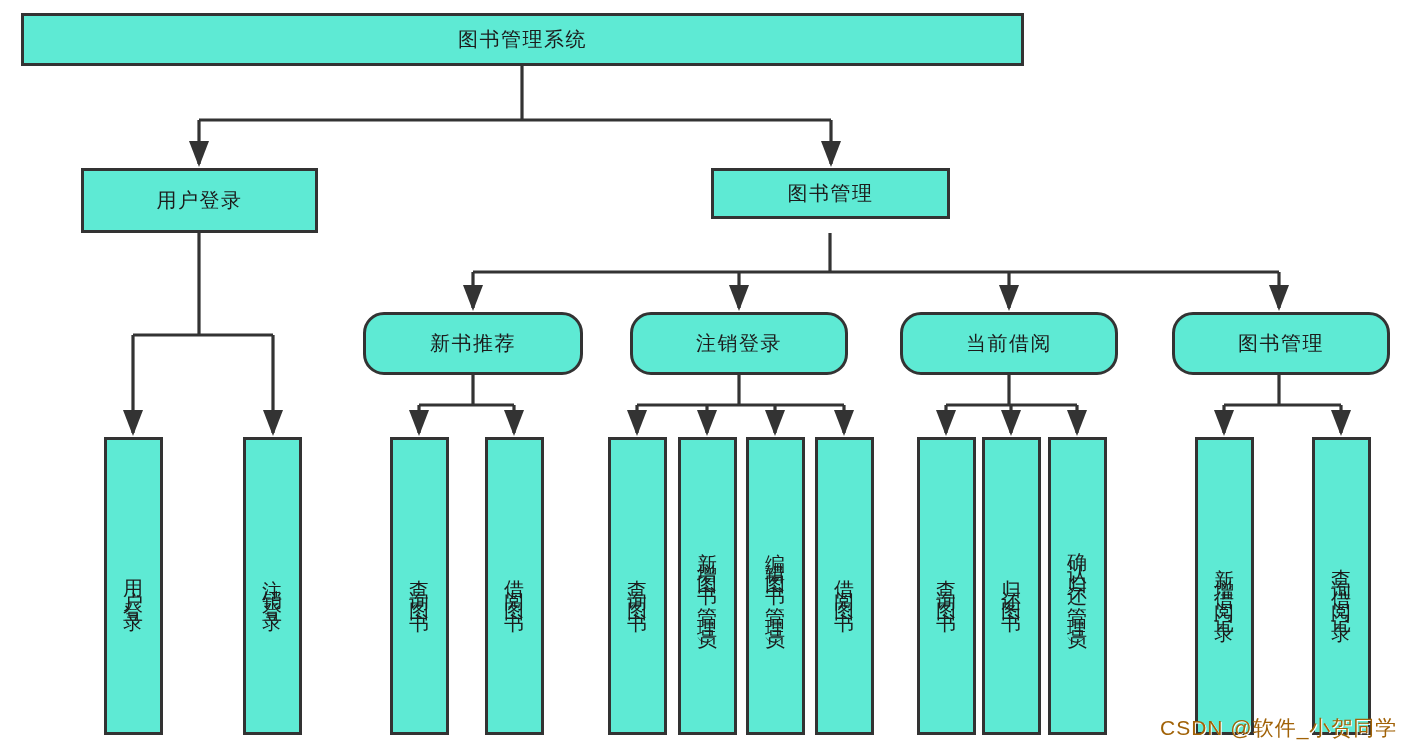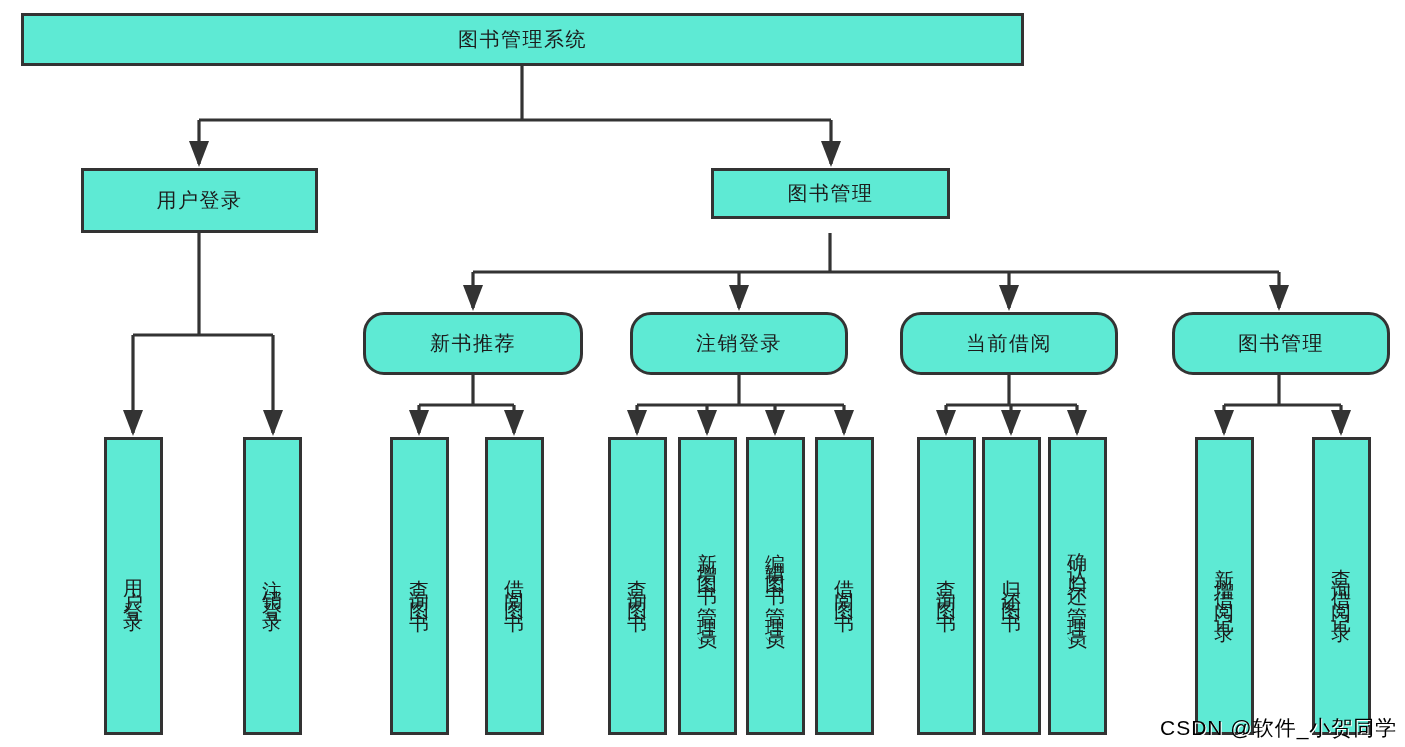--- a/index.html
+++ b/index.html
@@ -66,21 +66,21 @@
   .leaf.p10 { left: 982px; }
   .leaf.p11 { left: 1048px; }
   .leaf.p12 { left: 1195px; }
   .leaf.p13 { left: 1312px; }
   .watermark {
     position: absolute;
     left: 1160px;
     top: 714px;
     font-size: 21px;
     letter-spacing: 1px;
-    color: #000000;
+    color: #a16207;
     text-shadow: 1px 1px 0 #ffffff;
     white-space: nowrap;
   }
 </style>
 </head>
 <body>
 
 <div class="canvas">
 
   <svg class="wires" viewBox="0 0 1405 747" xmlns="http://www.w3.org/2000/svg">

